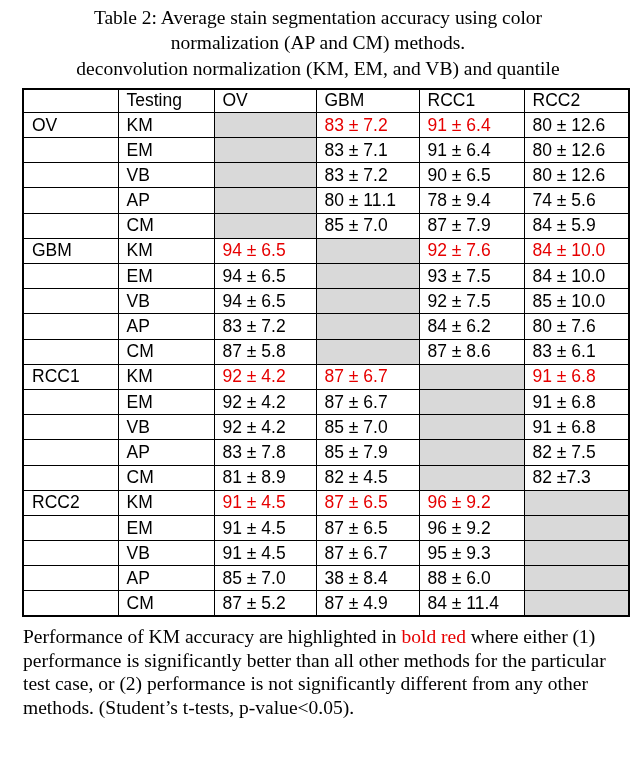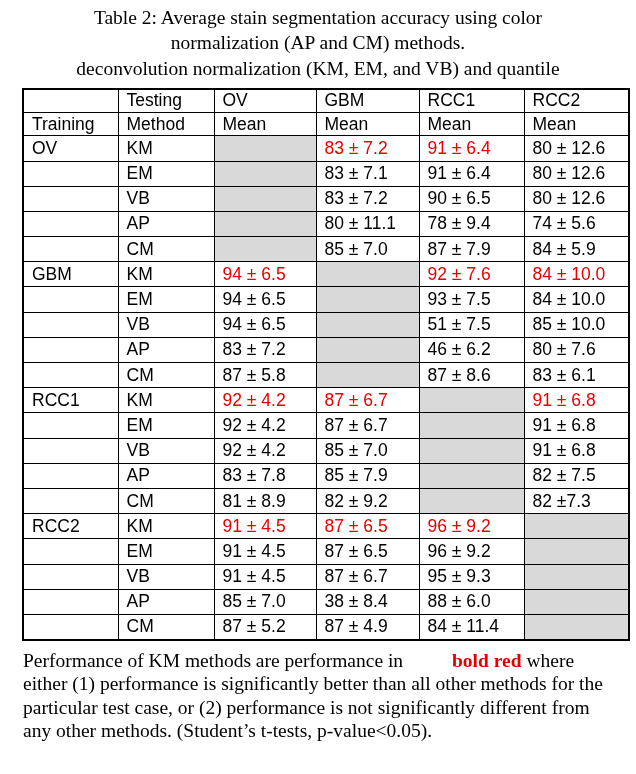--- a/index.html
+++ b/index.html
@@ -51,21 +51,21 @@
   }
   td.gray { background: var(--gray); }
   td.red  { color: var(--red); font-weight: bold; }
   .caption {
     font-family: "Liberation Serif", "DejaVu Serif", serif;
     font-size: 19.5px;
     color: #000;
     line-height: 1.21;
     margin: 8px 18px 0 23px;
   }
-  .caption .hl { color: var(--red); font-weight: bold; margin-left: 44px; }
+  .caption .hl { color: var(--red); font-weight: normal; }
 </style>
 </head>
 <body>
 
 <div class="page">
 
   <div class="title">
     <div>Table 2: Average stain segmentation accuracy using color</div>
     <div>normalization (AP and CM) methods.</div>
     <div>deconvolution normalization (KM, EM, and VB) and quantile</div>
@@ -82,28 +82,20 @@
     </colgroup>
     <thead>
       <tr>
         <th></th>
         <th>Testing</th>
         <th>OV</th>
         <th>GBM</th>
         <th>RCC1</th>
         <th>RCC2</th>
       </tr>
-      <tr>
-        <th>Training</th>
-        <th>Method</th>
-        <th>Mean</th>
-        <th>Mean</th>
-        <th>Mean</th>
-        <th>Mean</th>
-      </tr>
     </thead>
     <tbody>
         <tr>
           <td>OV</td>
           <td>KM</td>
           <td class="c-val gray"></td>
           <td class="c-val red">83 ± 7.2</td>
           <td class="c-val red">91 ± 6.4</td>
           <td class="c-val">80 ± 12.6</td>
         </tr>
@@ -153,29 +145,29 @@
           <td class="c-val">94 ± 6.5</td>
           <td class="c-val gray"></td>
           <td class="c-val">93 ± 7.5</td>
           <td class="c-val">84 ± 10.0</td>
         </tr>
         <tr>
           <td></td>
           <td>VB</td>
           <td class="c-val">94 ± 6.5</td>
           <td class="c-val gray"></td>
-          <td class="c-val">51 ± 7.5</td>
+          <td class="c-val">92 ± 7.5</td>
           <td class="c-val">85 ± 10.0</td>
         </tr>
         <tr>
           <td></td>
           <td>AP</td>
           <td class="c-val">83 ± 7.2</td>
           <td class="c-val gray"></td>
-          <td class="c-val">46 ± 6.2</td>
+          <td class="c-val">84 ± 6.2</td>
           <td class="c-val">80 ± 7.6</td>
         </tr>
         <tr>
           <td></td>
           <td>CM</td>
           <td class="c-val">87 ± 5.8</td>
           <td class="c-val gray"></td>
           <td class="c-val">87 ± 8.6</td>
           <td class="c-val">83 ± 6.1</td>
         </tr>
@@ -208,21 +200,21 @@
           <td>AP</td>
           <td class="c-val">83 ± 7.8</td>
           <td class="c-val">85 ± 7.9</td>
           <td class="c-val gray"></td>
           <td class="c-val">82 ± 7.5</td>
         </tr>
         <tr>
           <td></td>
           <td>CM</td>
           <td class="c-val">81 ± 8.9</td>
-          <td class="c-val">82 ± 9.2</td>
+          <td class="c-val">82 ± 4.5</td>
           <td class="c-val gray"></td>
           <td class="c-val">82 ±7.3</td>
         </tr>
         <tr>
           <td>RCC2</td>
           <td>KM</td>
           <td class="c-val red">91 ± 4.5</td>
           <td class="c-val red">87 ± 6.5</td>
           <td class="c-val red">96 ± 9.2</td>
           <td class="c-val gray"></td>
@@ -255,15 +247,15 @@
           <td></td>
           <td>CM</td>
           <td class="c-val">87 ± 5.2</td>
           <td class="c-val">87 ± 4.9</td>
           <td class="c-val">84 ± 11.4</td>
           <td class="c-val gray"></td>
         </tr>
       </tbody>
   </table>
 
-  <p class="caption"><span>Performance of KM methods are performance in </span><span class="hl">bold red</span><span> where either (1) performance is significantly better than all other methods for the particular test case, or (2) performance is not significantly different from any other methods. (Student’s t-tests, p-value&lt;0.05).</span></p>
+  <p class="caption"><span>Performance of KM accuracy are highlighted in </span><span class="hl">bold red</span><span> where either (1) performance is significantly better than all other methods for the particular test case, or (2) performance is not significantly different from any other methods. (Student’s t-tests, p-value&lt;0.05).</span></p>
 
 </div>
 
 </body></html>

